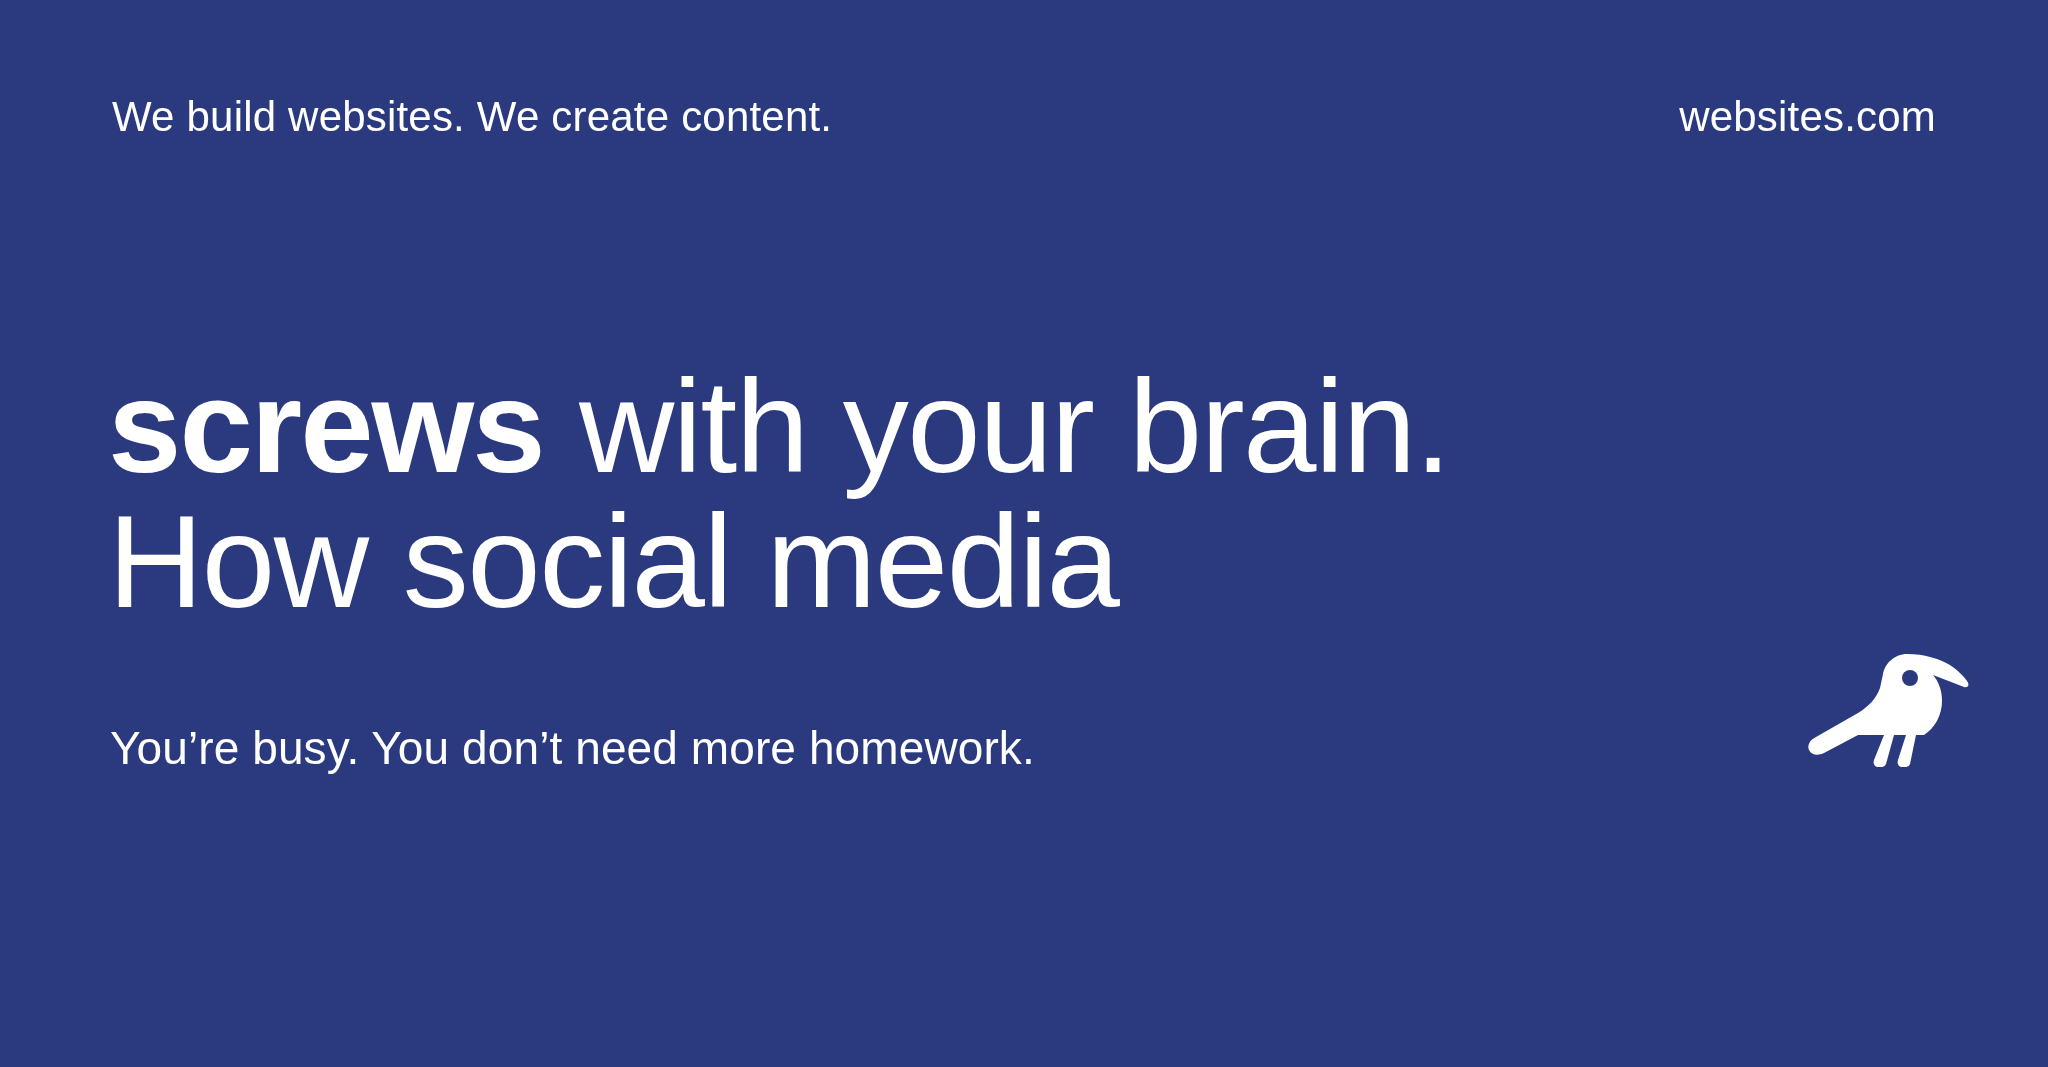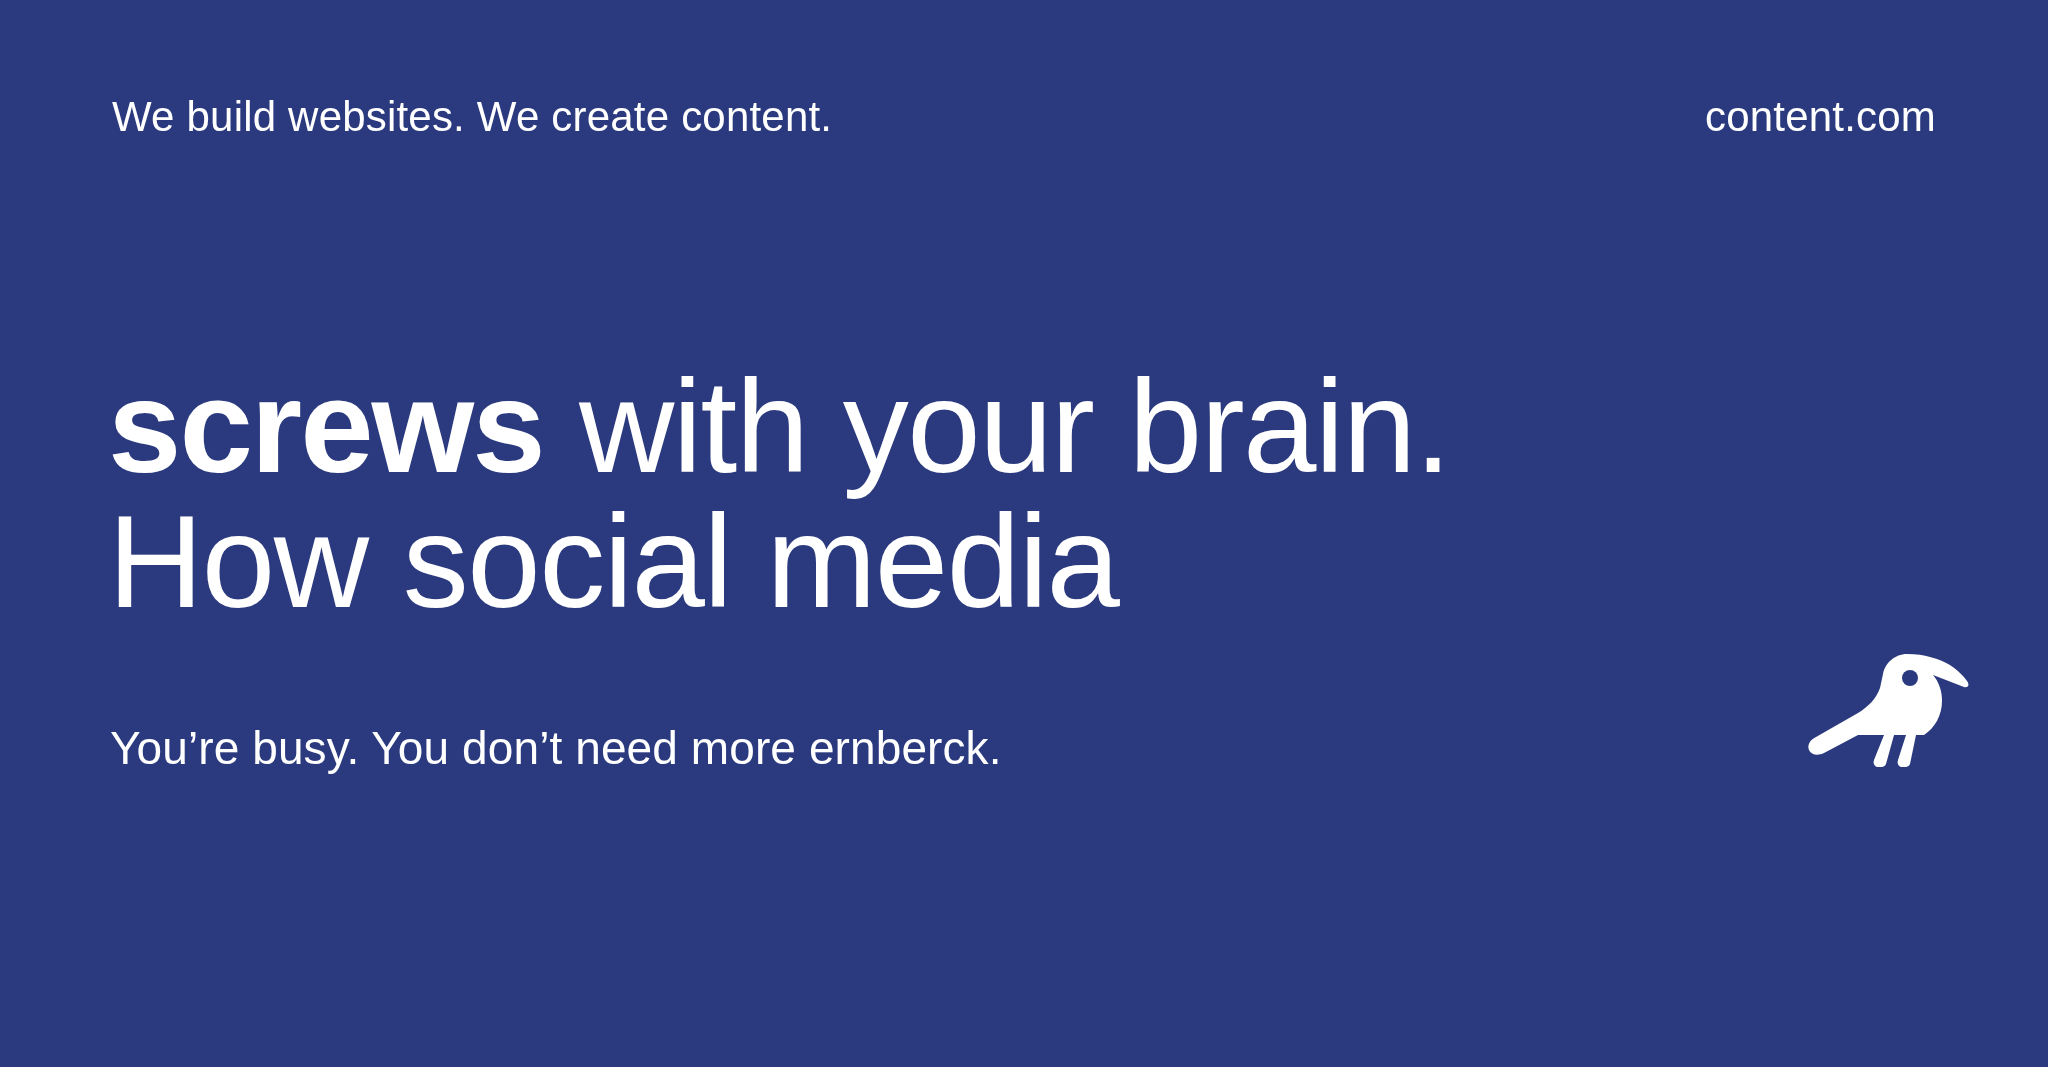--- a/index.html
+++ b/index.html
@@ -97,29 +97,29 @@
     height: 100%;
   }
 </style>
 </head>
 <body>
 
 <div class="poster">
 
   <div class="top-row">
     <div class="tagline">We build websites. We create content.</div>
-    <div class="site-url">content.com</div>
+    <div class="site-url">websites.com</div>
   </div>
 
   <div class="headline">
     <span class="headline-line"><span class="emphasis">screws</span><span> with your brain.</span></span>
     <span class="headline-line">How social media</span>
   </div>
 
-  <div class="subline">You’re busy. You don’t need more ernberck.</div>
+  <div class="subline">You’re busy. You don’t need more homework.</div>
 
   <div class="brand-mark">
     <svg viewBox="0 0 168 120" xmlns="http://www.w3.org/2000/svg" aria-hidden="true">
       <g fill="#ffffff">
 
         <path d="M101 7
                  C 89 7, 79 16, 77 27
                  L 74 41
                  C 70 52, 62 60, 52 66
                  L 10 90

